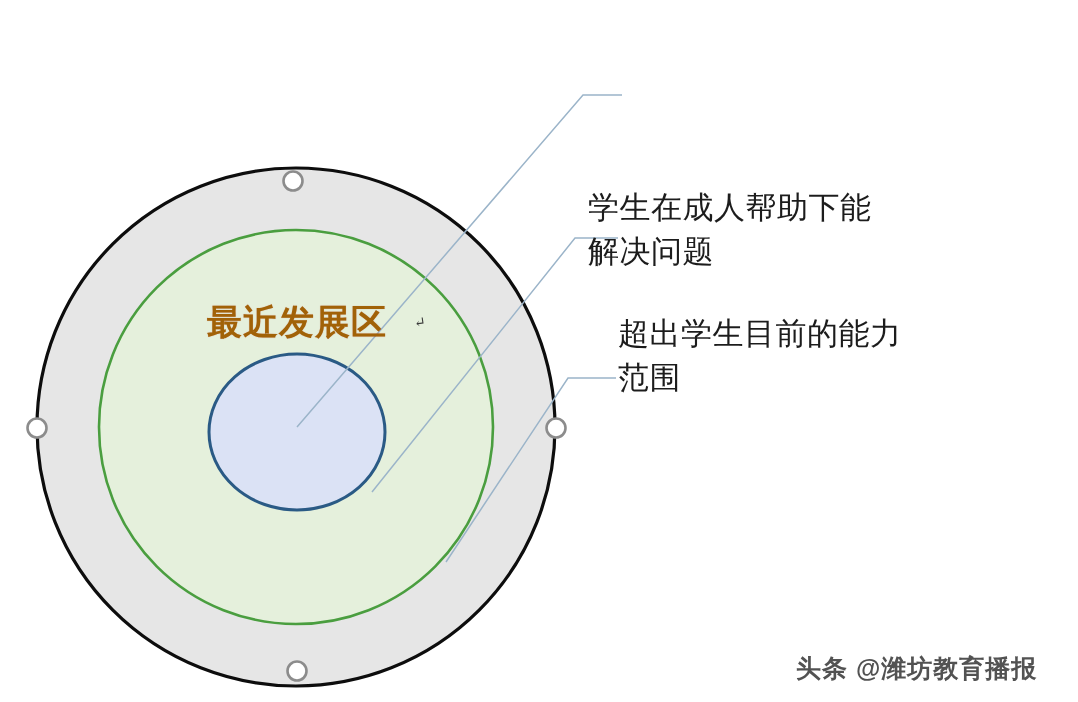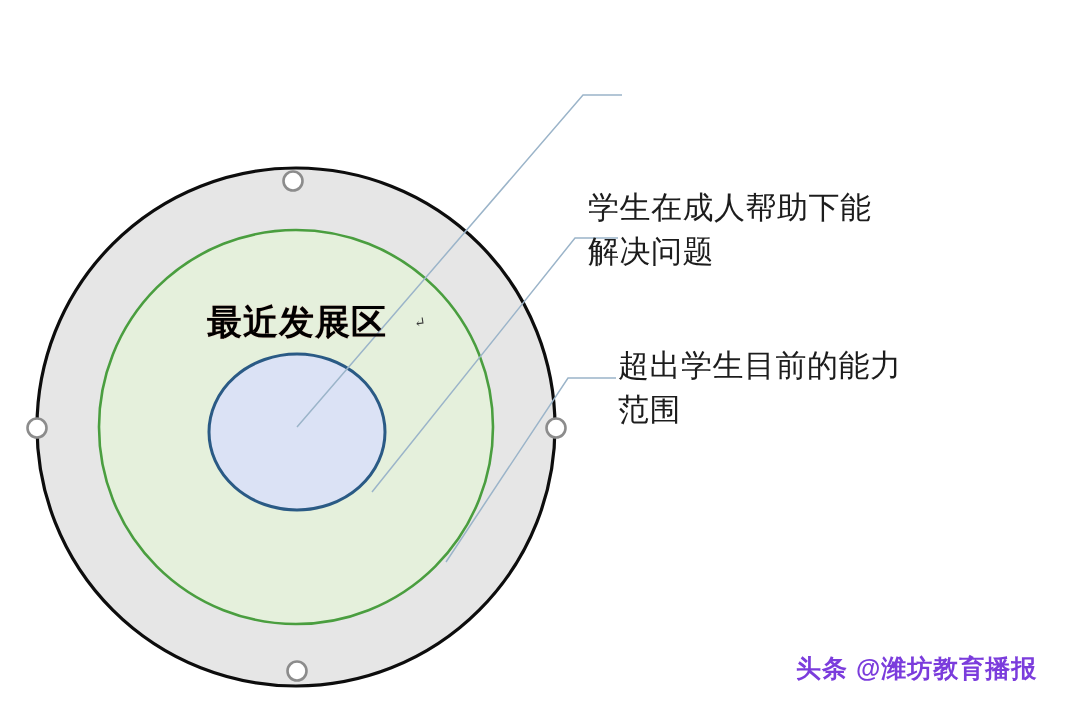--- a/index.html
+++ b/index.html
@@ -17,45 +17,45 @@
   }
   #diagram-svg {
     position: absolute;
     left: 0;
     top: 0;
     width: 1078px;
     height: 702px;
   }
   .zpd-label {
     position: absolute;
-    color: #000000;
+    color: #a16207;
     font-family: Liberation Sans, sans-serif;
     font-weight: bold;
     font-size: 35px;
     letter-spacing: 1px;
     white-space: nowrap;
     text-shadow: 0 0 1px rgba(192,13,13,0.35);
   }
   .callout {
     position: absolute;
     color: #1c1c1c;
     font-family: "Liberation Serif", "DejaVu Serif", serif;
     font-size: 31px;
     line-height: 1.42;
     letter-spacing: 0.5px;
     width: 300px;
   }
   #callout-1 { left: 624px; top: 18px; }
   #callout-2 { left: 588px; top: 186px; }
-  #callout-3 { left: 618px; top: 344px; }
+  #callout-3 { left: 618px; top: 312px; }
   .watermark {
     position: absolute;
     left: 796px;
     top: 652px;
-    color: #6d28d9;
+    color: #404040;
     font-family: "Liberation Sans", "DejaVu Sans", sans-serif;
     font-weight: bold;
     font-size: 25px;
     letter-spacing: 1px;
     white-space: nowrap;
     opacity: 0.9;
   }
   .cursor-mark {
     position: absolute;
     left: 414px;

